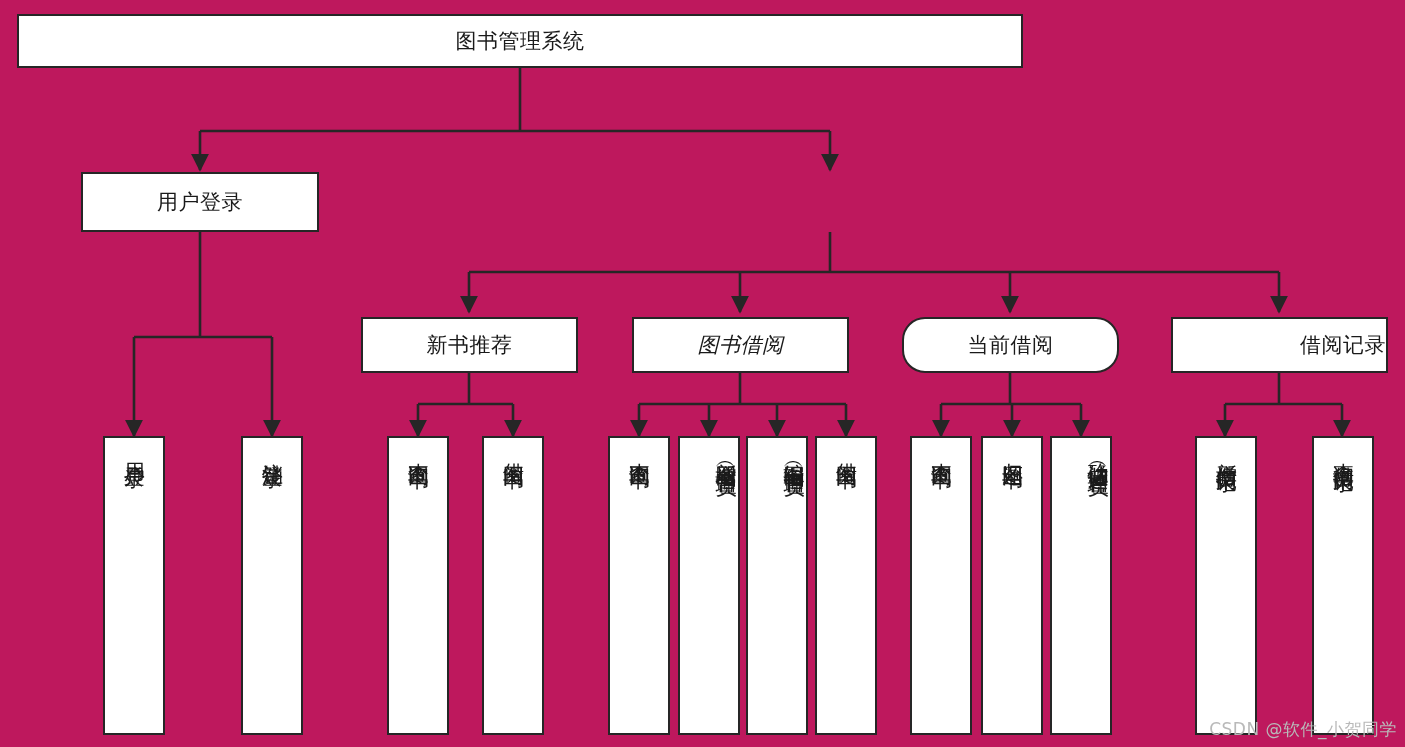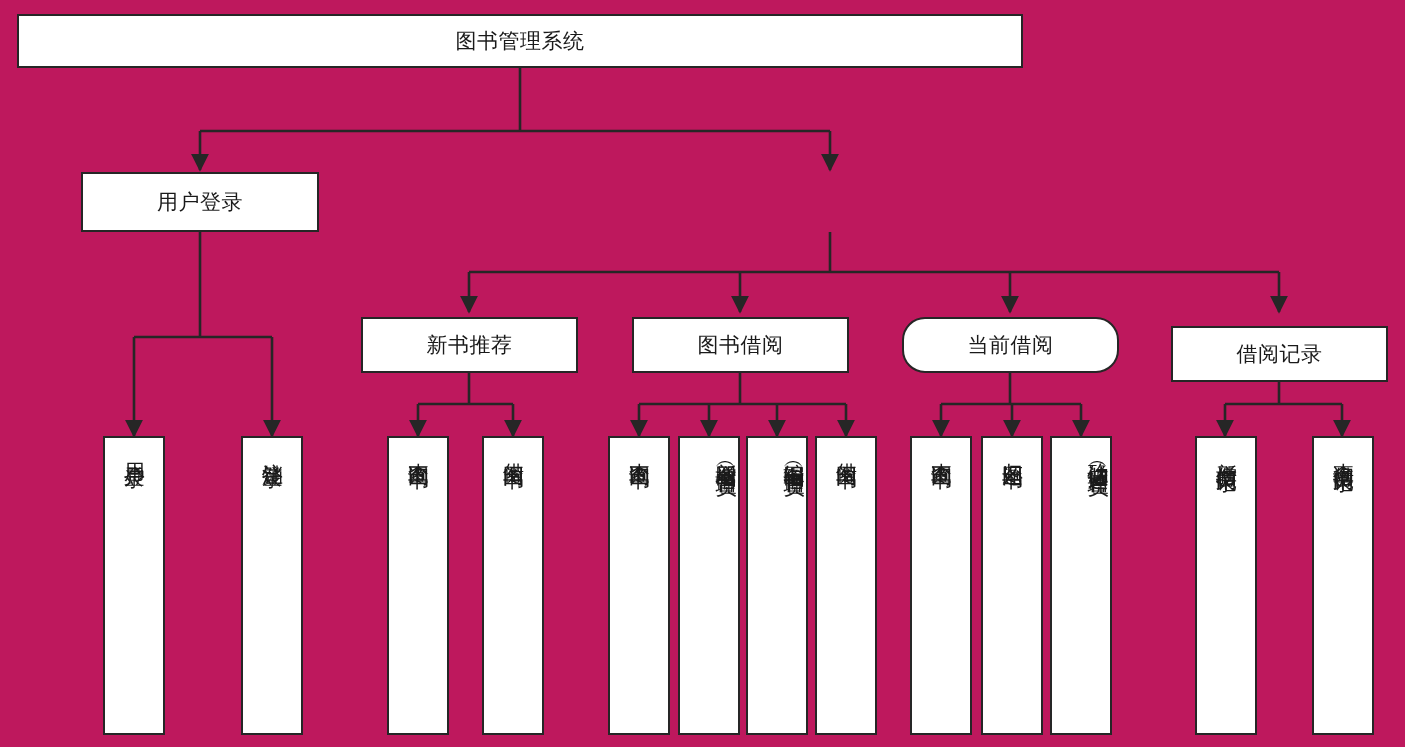--- a/index.html
+++ b/index.html
@@ -125,27 +125,27 @@
     <span class="node-label">图书管理系统</span>
   </div>
 
   <div class="node horiz" style="left:81px; top:172px; width:238px; height:60px;">
     <span class="node-label">用户登录</span>
   </div>
 
   <div class="node horiz" style="left:361px; top:317px; width:217px; height:56px;">
     <span class="node-label">新书推荐</span>
   </div>
-  <div class="node horiz" style="left:632px; top:317px; width:217px; height:56px;">
+  <div class="node horiz" style="left:632px; top:317px; width:217px; height:56px;font-style:italic;">
     <span class="node-label">图书借阅</span>
   </div>
   <div class="node horiz" style="left:902px; top:317px; width:217px; height:56px;border-radius:23px;">
     <span class="node-label">当前借阅</span>
   </div>
-  <div class="node horiz" style="left:1171px; top:326px; width:217px; height:56px;">
+  <div class="node horiz" style="left:1171px; top:317px; width:217px; height:56px;justify-content:flex-end;">
     <span class="node-label">借阅记录</span>
   </div>
 
   <div class="node vert centered" style="left:103px; top:436px; width:62px; height:299px;">
     <span class="node-label">用户登录</span>
   </div>
   <div class="node vert centered" style="left:241px; top:436px; width:62px; height:299px;">
     <span class="node-label">注销登录</span>
   </div>
 
@@ -179,14 +179,15 @@
     <span class="node-label">确认归还（管理员）</span>
   </div>
 
   <div class="node vert centered" style="left:1195px; top:436px; width:62px; height:299px;">
     <span class="node-label">新增借阅记录</span>
   </div>
   <div class="node vert centered" style="left:1312px; top:436px; width:62px; height:299px;">
     <span class="node-label">查询借阅记录</span>
   </div>
 
+  <div id="watermark">CSDN @软件_小贺同学</div>
 
 </div>
 
 </body></html>

